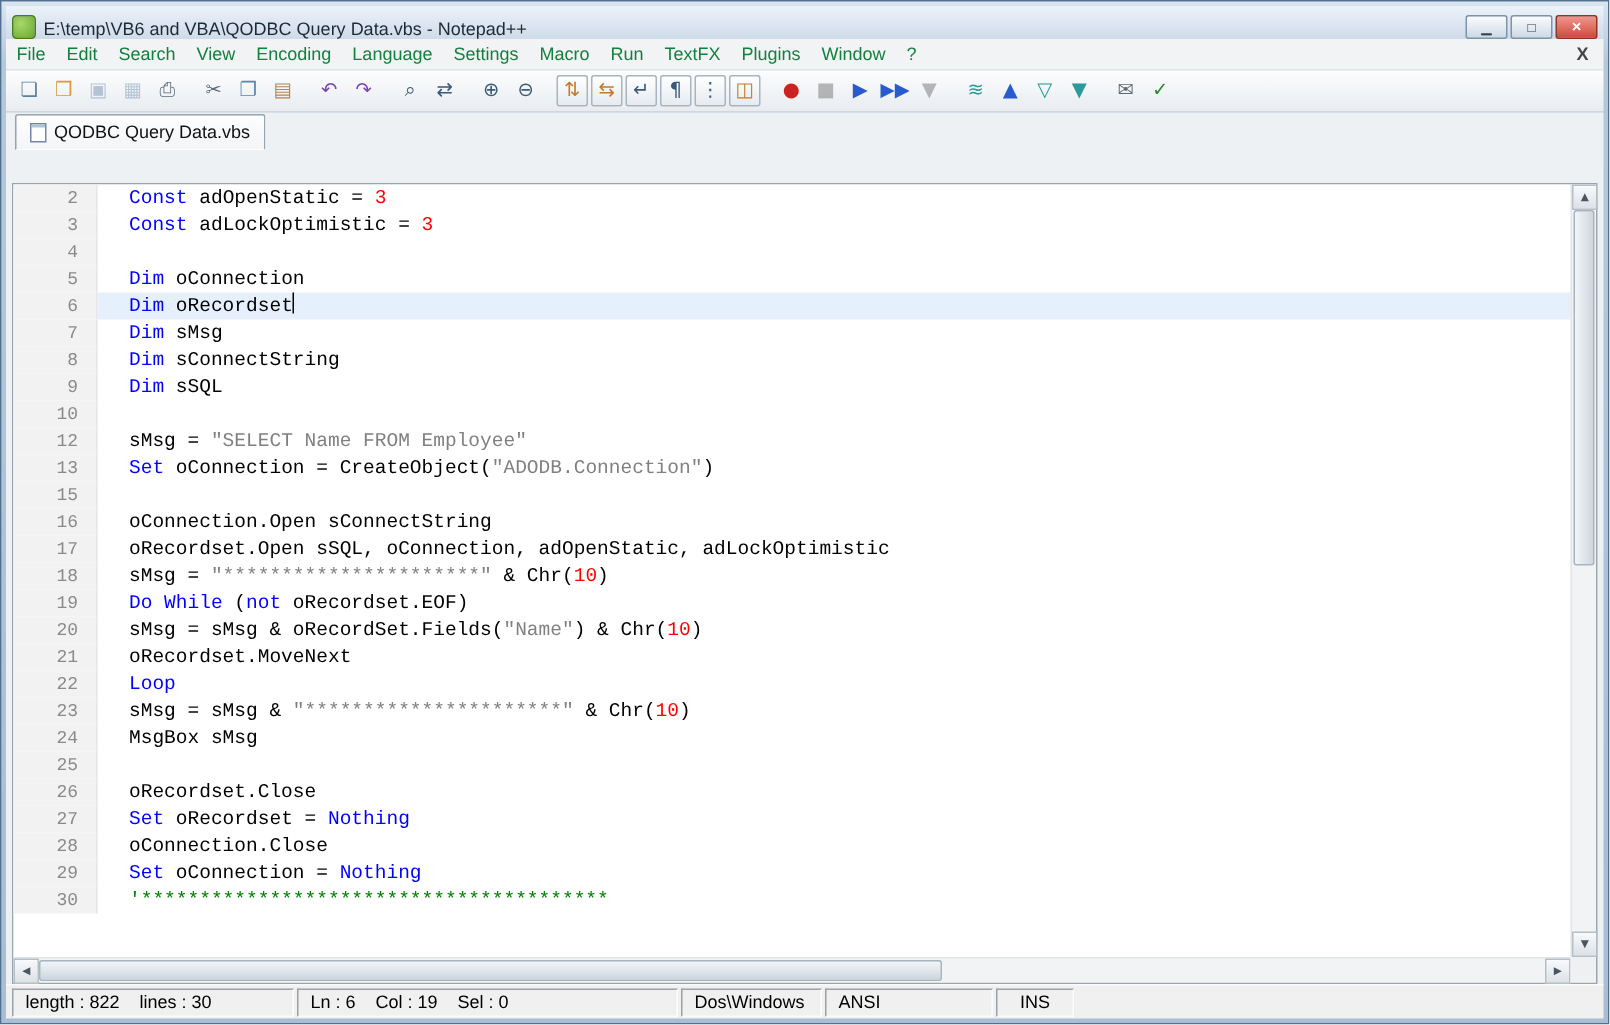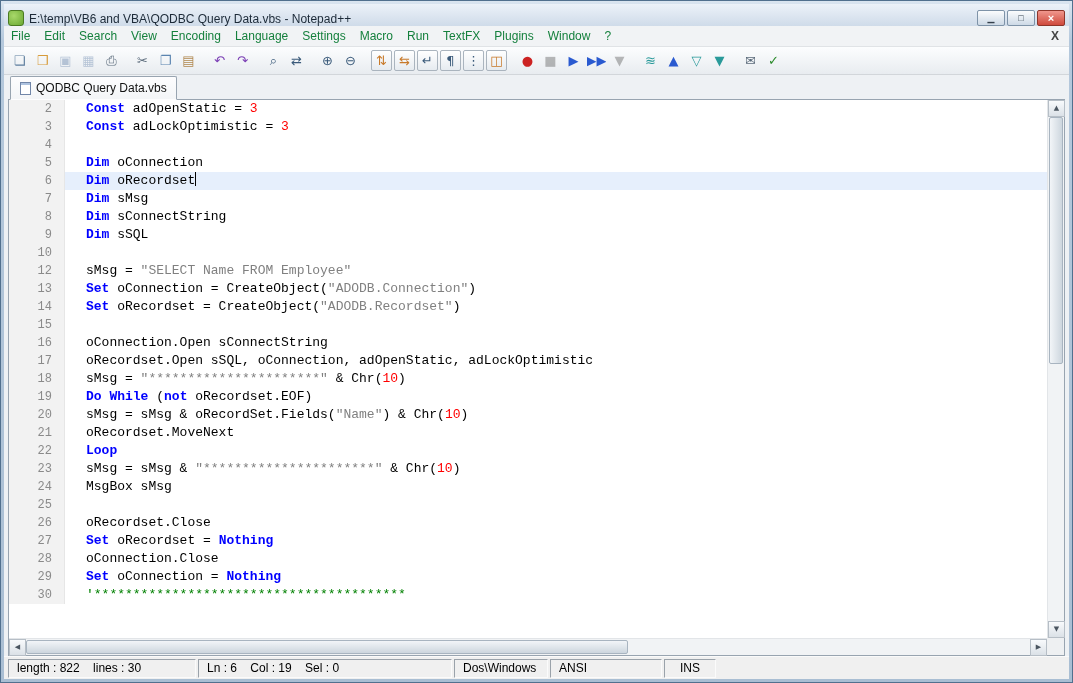--- a/index.html
+++ b/index.html
@@ -60,21 +60,21 @@
     display:flex; align-items:center; justify-content:center;
     font-size:13px; line-height:1; border:1px solid transparent; border-radius:2px;
     font-family:"DejaVu Sans", sans-serif;
     overflow:hidden; white-space:nowrap;
   }
   .tb-btn.framed { border:1px solid #aab4be; background:linear-gradient(#ffffff,#e6ebf0); }
   .tb-btn.disabled { opacity:.4; }
   .tb-sep { width:8px; height:21px; }
 
   
-  .tabzone { flex:1; display:flex; flex-direction:column; padding:0 4px; min-height:0; background:#eef1f4; }
+  .tabzone { flex:1; display:flex; flex-direction:column; padding:0 4px; min-height:0; background:#eef1f4;gap:23px; }
   .tabbar {
     flex:0 0 25px; display:flex; align-items:flex-end;
     padding-left:2px; position:relative; z-index:2; margin-bottom:-1px;
   }
   .tab {
     height:24px; display:flex; align-items:center; gap:5px;
     padding:0 9px;
     border:1px solid #98a4b0; border-bottom:1px solid #fdfdfe;
     border-radius:2px 2px 0 0;
     background:linear-gradient(#fdfdfe,#f3f5f7);
@@ -99,21 +99,21 @@
     font-size:13px; line-height:18px;
   }
   .code-line { display:flex; height:18px; white-space:pre; }
   .ln {
     flex:0 0 56px; text-align:right; padding-right:12px;
     color:#8a8a8a; background:#f2f2f2; border-right:1px solid #e6e6e6;
     font-size:12px; line-height:18px;
   }
   .lt { flex:1; padding-left:21px; white-space:pre; }
   .code-line.current .lt { background:var(--current-line,#e6effc); }
-  .tok-k { color:var(--keyword,#0000ff); font-weight:bold; }
+  .tok-k { color:var(--keyword,#0000ff); font-weight:normal; }
   .tok-p { color:var(--plain,#000); }
   .tok-s { color:var(--string,#808080); }
   .tok-n { color:var(--number,#ff0000); }
   .tok-c { color:var(--comment,#008000); }
   .caret { display:inline-block; width:1px; height:14px; background:#000; vertical-align:-2px; }
 
   
   .vscroll {
     position:absolute; top:0; right:0; bottom:17px; width:17px;
     background:#f1f3f5; border-left:1px solid #e2e5e8;
@@ -253,21 +253,20 @@
           <div class="code-line"><span class="ln">3</span><span class="lt"><span class="tok-k">Const</span><span class="tok-p"> adLockOptimistic = </span><span class="tok-n">3</span></span></div>
           <div class="code-line"><span class="ln">4</span><span class="lt"></span></div>
           <div class="code-line"><span class="ln">5</span><span class="lt"><span class="tok-k">Dim</span><span class="tok-p"> oConnection</span></span></div>
           <div class="code-line current"><span class="ln">6</span><span class="lt"><span class="tok-k">Dim</span><span class="tok-p"> oRecordset</span><span class="caret"></span></span></div>
           <div class="code-line"><span class="ln">7</span><span class="lt"><span class="tok-k">Dim</span><span class="tok-p"> sMsg</span></span></div>
           <div class="code-line"><span class="ln">8</span><span class="lt"><span class="tok-k">Dim</span><span class="tok-p"> sConnectString</span></span></div>
           <div class="code-line"><span class="ln">9</span><span class="lt"><span class="tok-k">Dim</span><span class="tok-p"> sSQL</span></span></div>
           <div class="code-line"><span class="ln">10</span><span class="lt"></span></div>
           <div class="code-line"><span class="ln">12</span><span class="lt"><span class="tok-p">sMsg = </span><span class="tok-s">"SELECT Name FROM Employee"</span></span></div>
           <div class="code-line"><span class="ln">13</span><span class="lt"><span class="tok-k">Set</span><span class="tok-p"> oConnection = CreateObject(</span><span class="tok-s">"ADODB.Connection"</span><span class="tok-p">)</span></span></div>
-          <div class="code-line"><span class="ln">14</span><span class="lt"><span class="tok-k">Set</span><span class="tok-p"> oRecordset = CreateObject(</span><span class="tok-s">"ADODB.Recordset"</span><span class="tok-p">)</span></span></div>
           <div class="code-line"><span class="ln">15</span><span class="lt"></span></div>
           <div class="code-line"><span class="ln">16</span><span class="lt"><span class="tok-p">oConnection.Open sConnectString</span></span></div>
           <div class="code-line"><span class="ln">17</span><span class="lt"><span class="tok-p">oRecordset.Open sSQL, oConnection, adOpenStatic, adLockOptimistic</span></span></div>
           <div class="code-line"><span class="ln">18</span><span class="lt"><span class="tok-p">sMsg = </span><span class="tok-s">"**********************"</span><span class="tok-p"> &amp; Chr(</span><span class="tok-n">10</span><span class="tok-p">)</span></span></div>
           <div class="code-line"><span class="ln">19</span><span class="lt"><span class="tok-k">Do While</span><span class="tok-p"> (</span><span class="tok-k">not</span><span class="tok-p"> oRecordset.EOF)</span></span></div>
           <div class="code-line"><span class="ln">20</span><span class="lt"><span class="tok-p">sMsg = sMsg &amp; oRecordSet.Fields(</span><span class="tok-s">"Name"</span><span class="tok-p">) &amp; Chr(</span><span class="tok-n">10</span><span class="tok-p">)</span></span></div>
           <div class="code-line"><span class="ln">21</span><span class="lt"><span class="tok-p">oRecordset.MoveNext</span></span></div>
           <div class="code-line"><span class="ln">22</span><span class="lt"><span class="tok-k">Loop</span></span></div>
           <div class="code-line"><span class="ln">23</span><span class="lt"><span class="tok-p">sMsg = sMsg &amp; </span><span class="tok-s">"**********************"</span><span class="tok-p"> &amp; Chr(</span><span class="tok-n">10</span><span class="tok-p">)</span></span></div>
           <div class="code-line"><span class="ln">24</span><span class="lt"><span class="tok-p">MsgBox sMsg</span></span></div>

